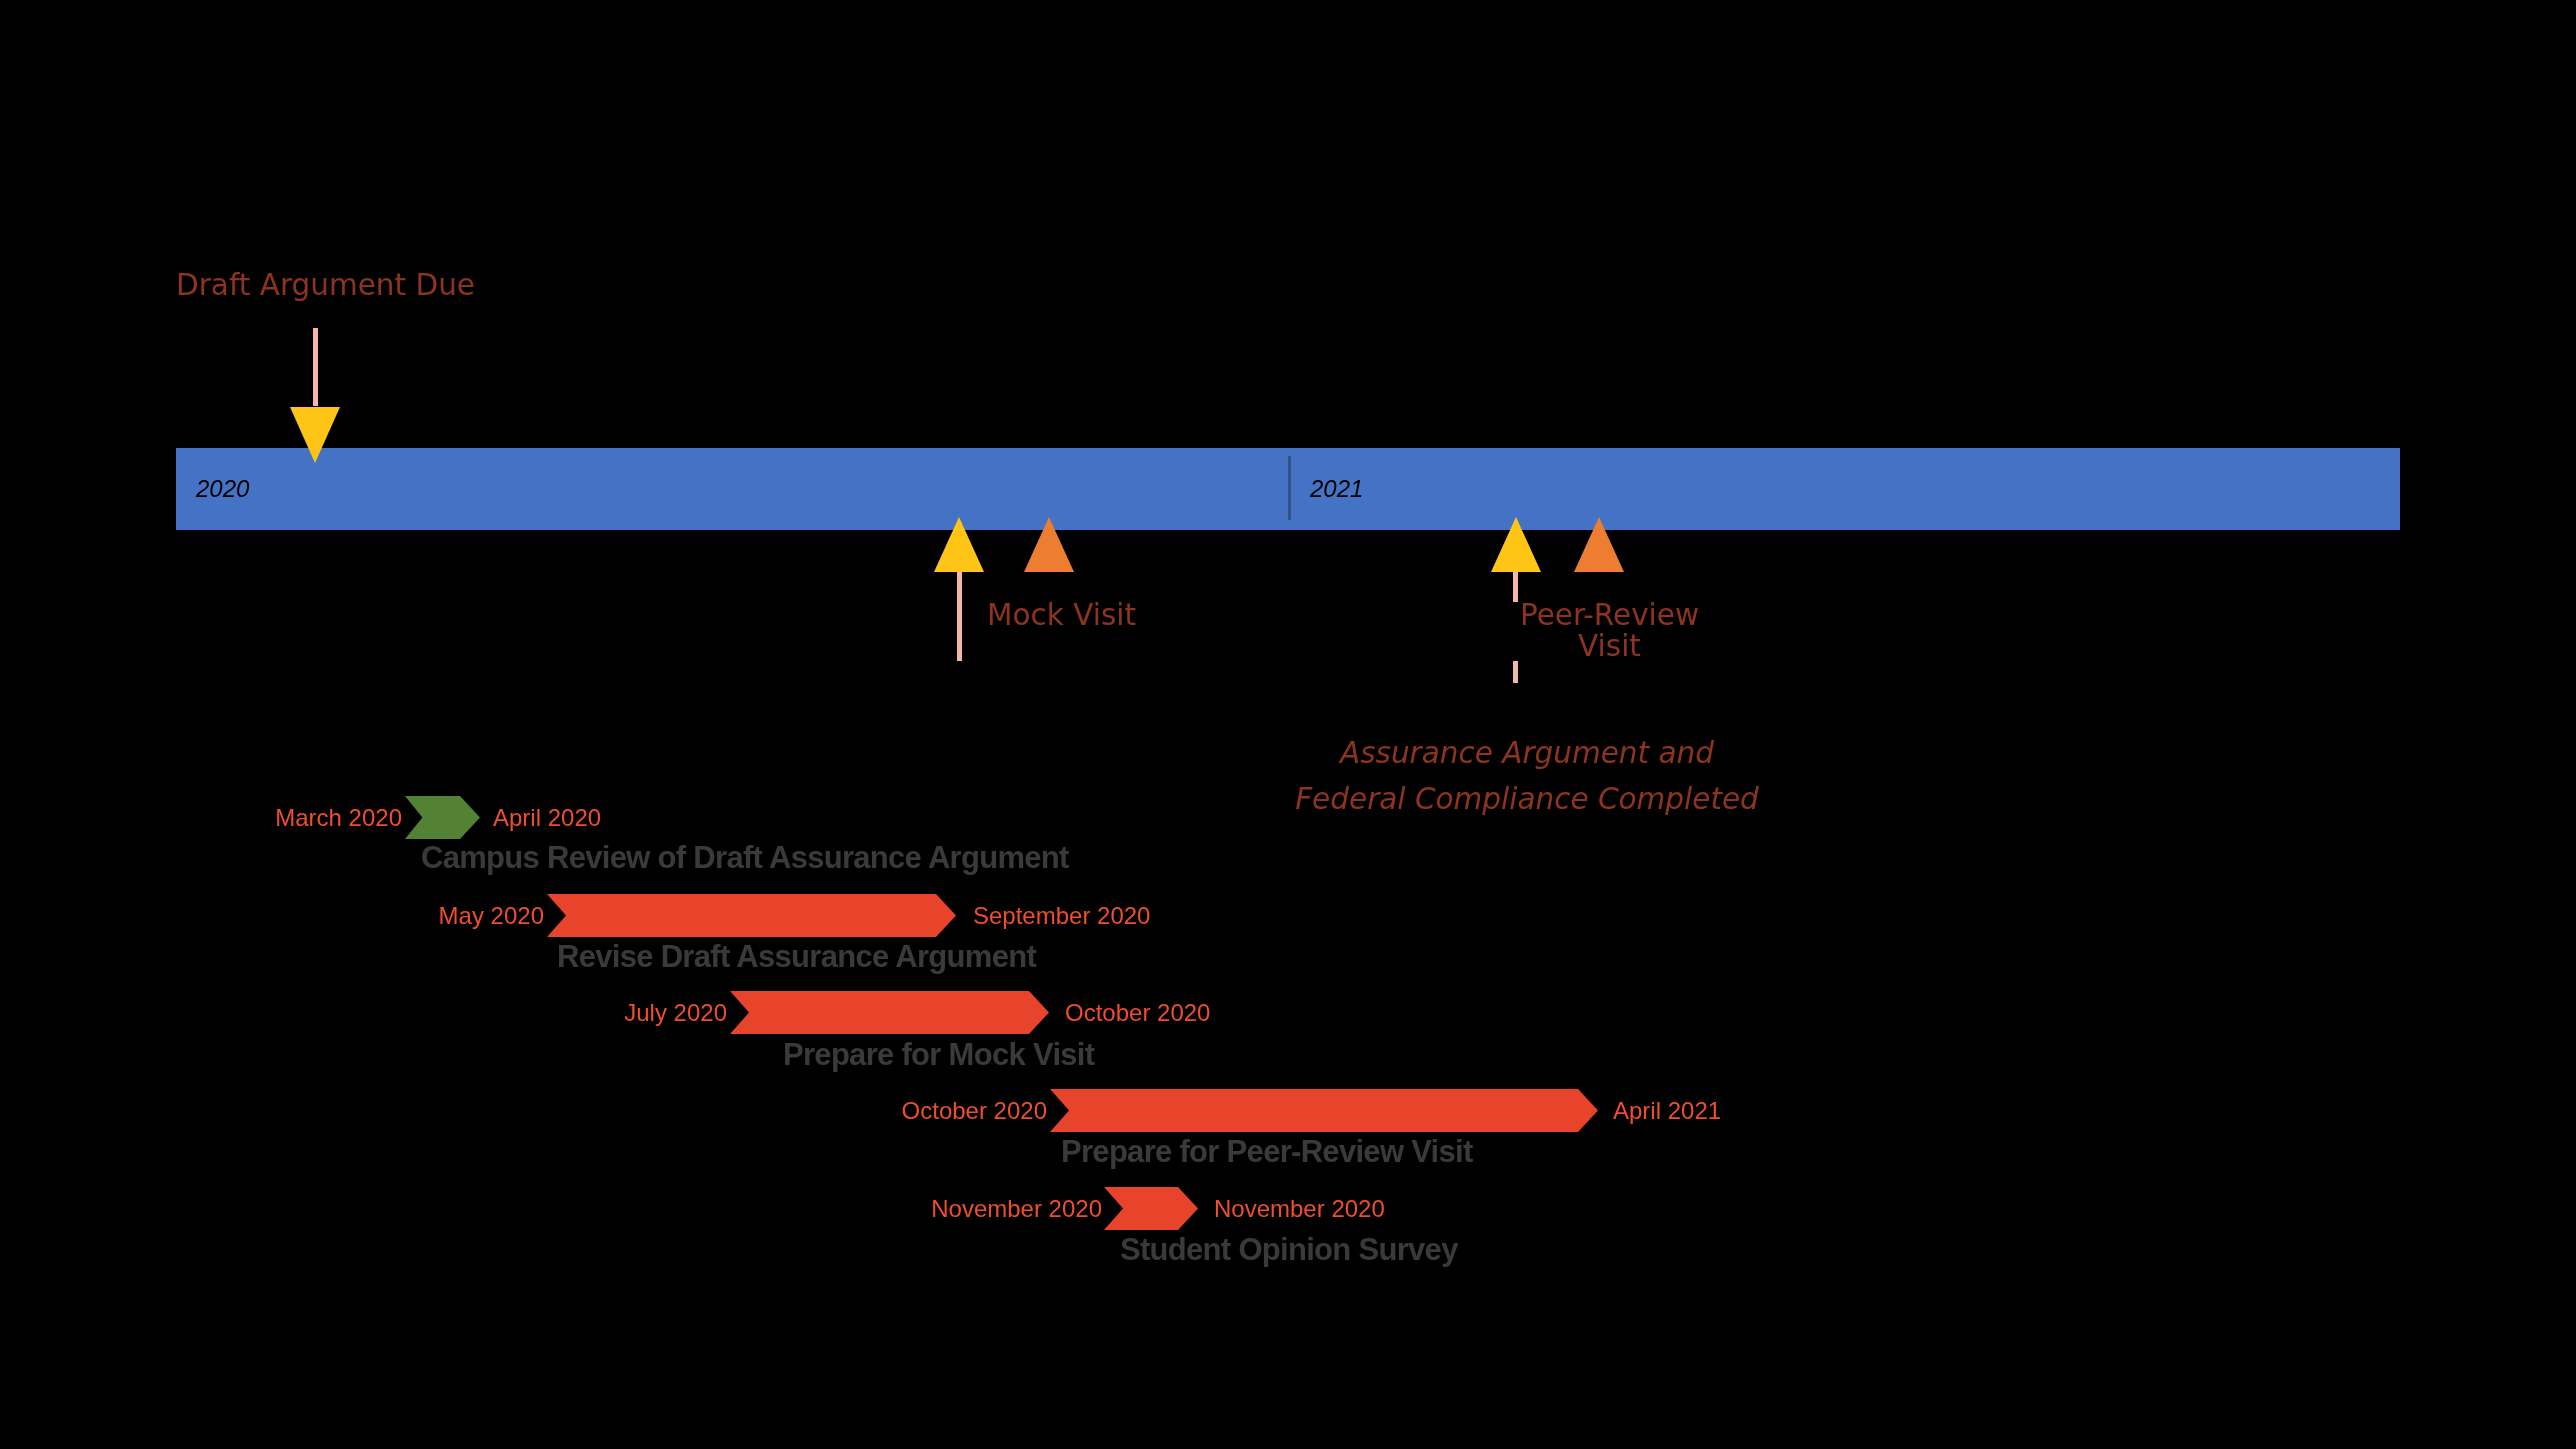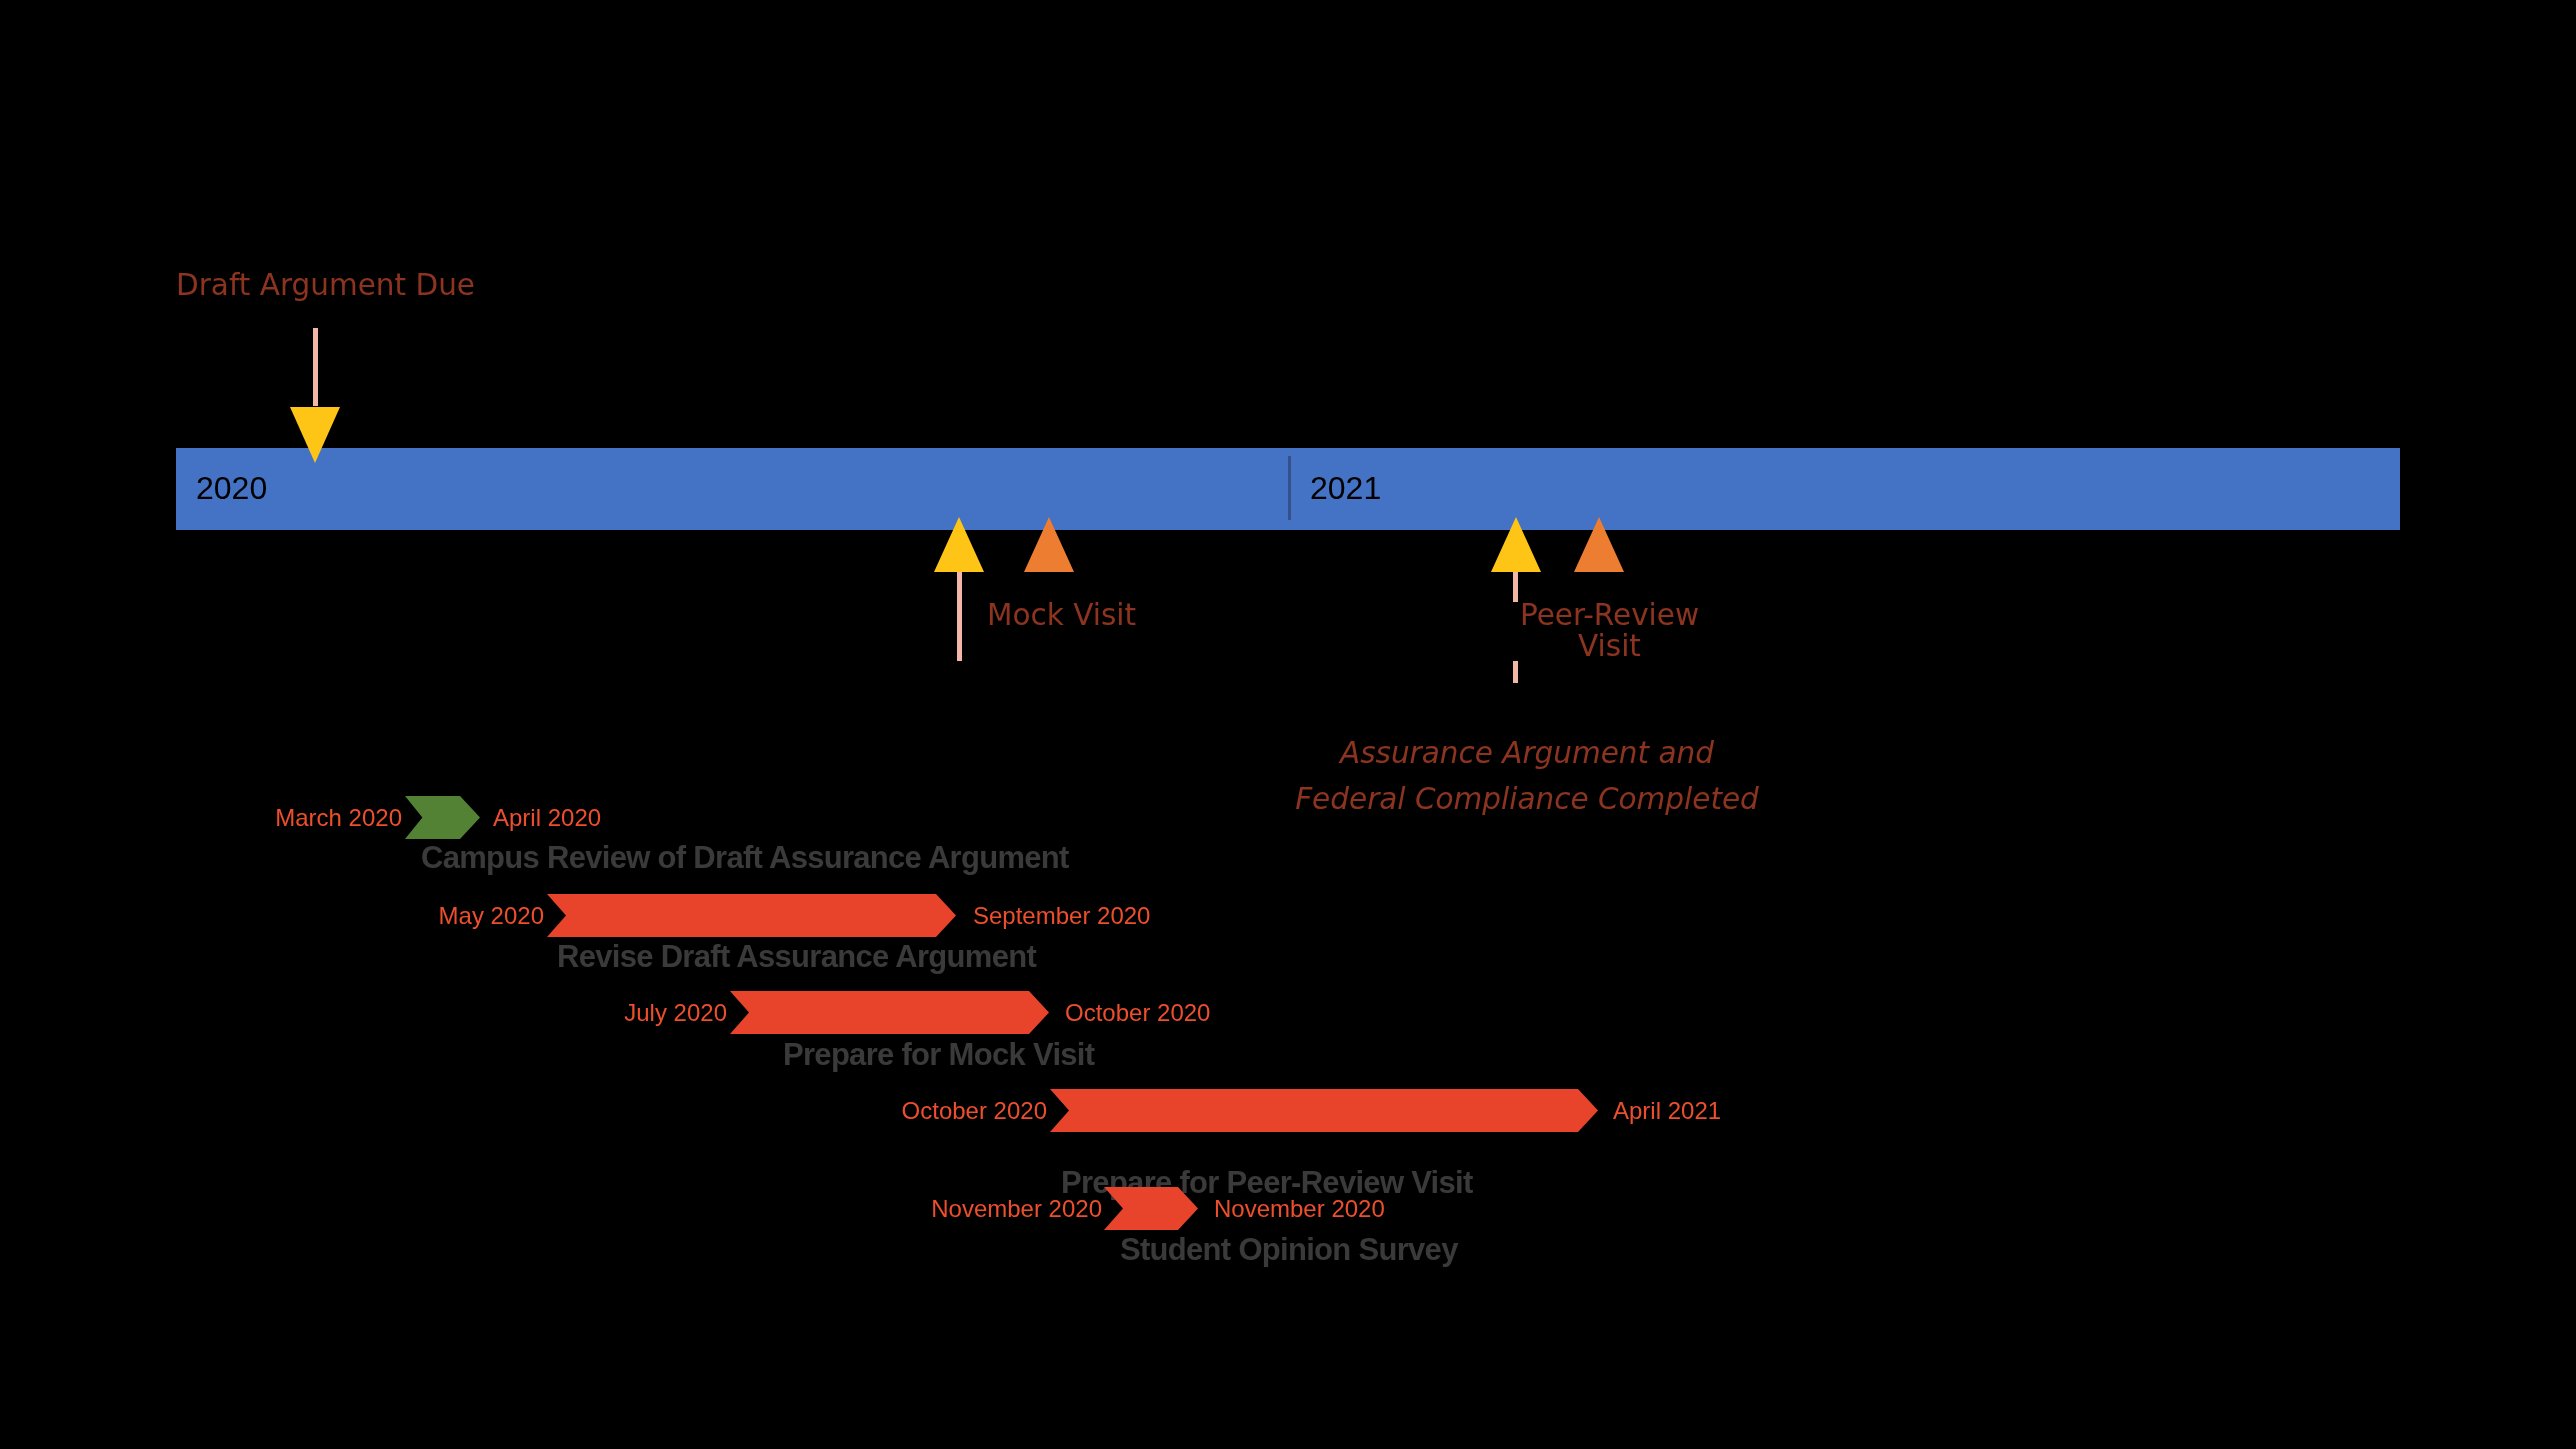--- a/index.html
+++ b/index.html
@@ -14,21 +14,21 @@
   .abs{position:absolute;}
 
   
   #timeline-bar{
     left:176px;top:448px;width:2224px;height:82px;
     background:var(--timeline-blue,#4472C4);
     z-index:1;
   }
   .year-label{
     position:absolute;top:9.4px;height:63px;line-height:63px;
-    color:var(--year-text,#000);font-size:32px;
+    color:var(--year-text,#000);font-size:24px;font-style:italic;
   }
   #year-2020{left:20px;}
   #year-2021{left:1134px;}
   #year-divider{
     position:absolute;left:1112px;top:8px;width:2.7px;height:64px;
     background:var(--divider-blue,#35518C);
   }
 
   
   .tri{z-index:3;}
@@ -101,21 +101,21 @@
   <div class="abs task-label" style="left:557px;top:939px;">Revise Draft Assurance Argument</div>
 
   <div class="abs date start" style="right:1849px;top:991px;">July 2020</div>
   <div class="abs task-bar red" style="left:730px;top:991px;width:319px;"></div>
   <div class="abs date" style="left:1065px;top:991px;">October 2020</div>
   <div class="abs task-label" style="left:743px;top:1037px;margin-left:40px;">Prepare for Mock Visit</div>
 
   <div class="abs date start" style="right:1529px;top:1089px;">October 2020</div>
   <div class="abs task-bar red" style="left:1050px;top:1089px;width:548px;"></div>
   <div class="abs date" style="left:1613px;top:1089px;">April 2021</div>
-  <div class="abs task-label" style="left:1061px;top:1134px;margin-top:31px;">Prepare for Peer-Review Visit</div>
+  <div class="abs task-label" style="left:1061px;top:1134px;">Prepare for Peer-Review Visit</div>
 
   <div class="abs date start" style="right:1474px;top:1187px;">November 2020</div>
   <div class="abs task-bar red" style="left:1104px;top:1187px;width:94px;"></div>
   <div class="abs date" style="left:1214px;top:1187px;">November 2020</div>
   <div class="abs task-label" style="left:1120px;top:1232px;">Student Opinion Survey</div>
 
 </div>
 
 
 </body></html>

